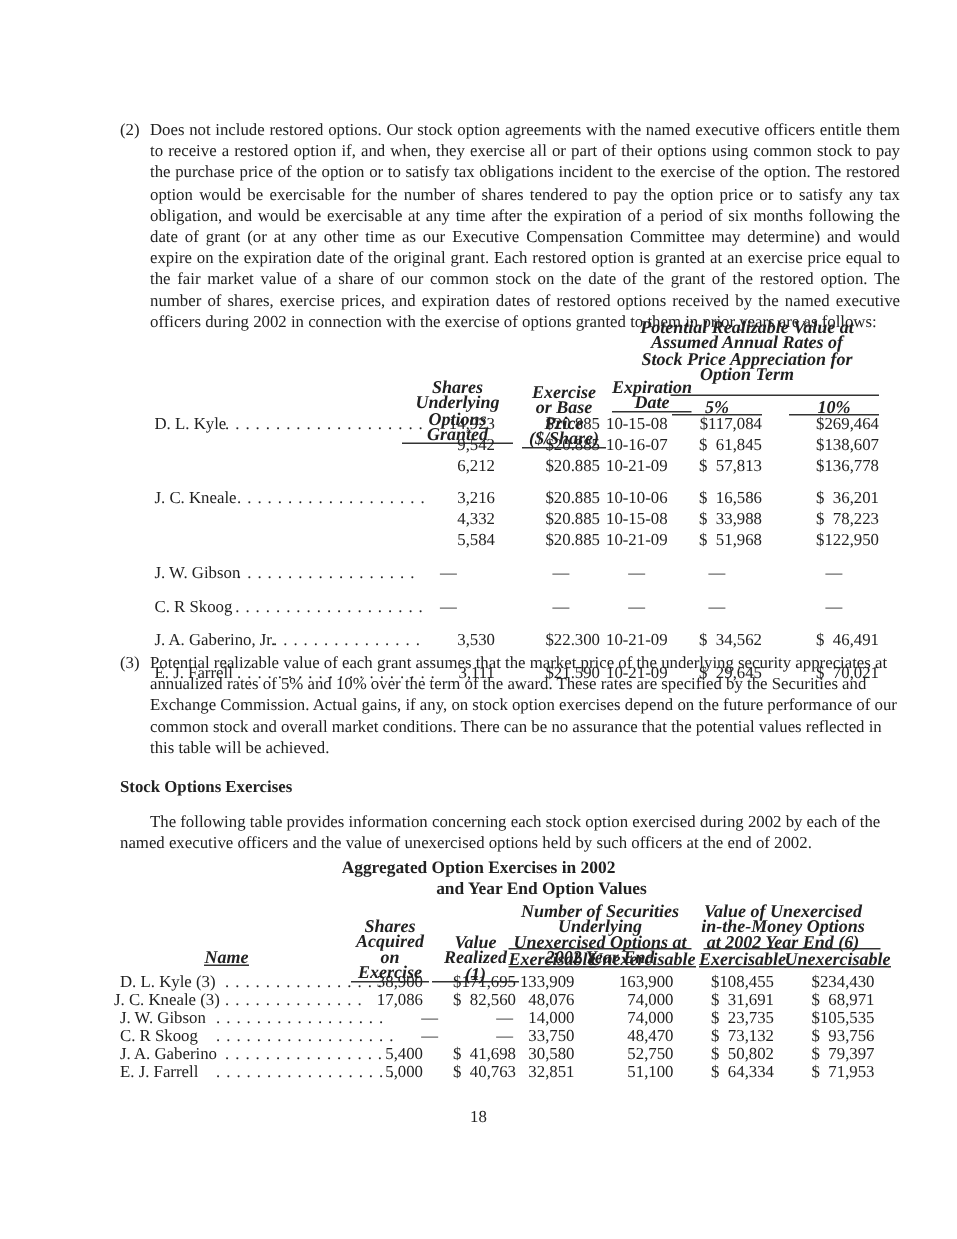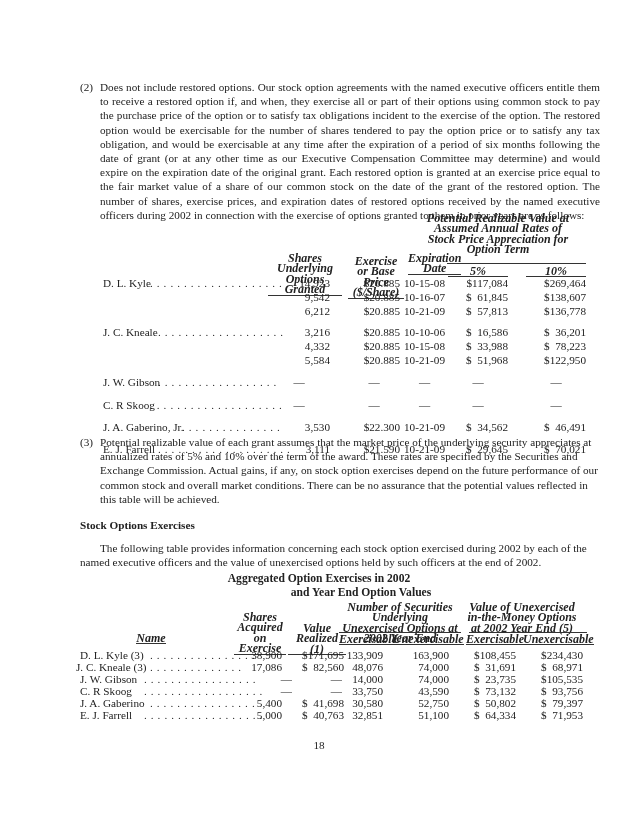--- a/index.html
+++ b/index.html
@@ -166,21 +166,21 @@
     <span class="uline" style="display:inline-block;">Shares Acquired on Exercise</span>
   </div>
   <div class="hdr" style="left:288px; top:623px; width:58px;">
     <span class="uline" style="display:inline-block;">Value Realized (1)</span>
   </div>
   <div class="hdr" style="left:336px; top:602px; width:128px;">
     <div style="padding:0 6px;">Number of Securities Underlying Unexercised Options at 2002 Year End</div>
   </div>
   <div class="abs uline" style="left:339px; top:632px; width:122px;"></div>
   <div class="hdr" style="left:452px; top:602px; width:140px;">
-    <div style="padding:0 14px;">Value of Unexercised in-the-Money Options at 2002 Year End (5)</div>
+    <div style="padding:0 14px;">Value of Unexercised in-the-Money Options at 2002 Year End (6)</div>
   </div>
   <div class="abs uline" style="left:469px; top:632px; width:118px;"></div>
 
   <div class="hdr" style="left:339px; top:634px; width:50px;">
     <span class="uline" style="display:inline-block;">Exercisable</span>
   </div>
   <div class="hdr" style="left:393px; top:634px; width:68px;">
     <span class="uline" style="display:inline-block;">Unexercisable</span>
   </div>
   <div class="hdr" style="left:466px; top:634px; width:54px;">
@@ -220,21 +220,21 @@
         <span class="cell r" style="left:393px;width:56px">74,000</span>
         <span class="cell r" style="left:466px;width:50px">$  23,735</span>
         <span class="cell r" style="left:523px;width:60px">$105,535</span>
       </div>
       <div class="row" style="top: 684px;">
         <span class="name" style="left:80px">C. R Skoog</span>
         <span class="dots" style="left:144px">. . . . . . . . . . . . . . . . . .</span>
         <span class="cell r" style="left: 244px; width: 48px;">—</span>
         <span class="cell r" style="left: 286px; width: 56px;">—</span>
         <span class="cell r" style="left:339px;width:44px">33,750</span>
-        <span class="cell r" style="left:393px;width:56px">43,590</span>
+        <span class="cell r" style="left:393px;width:56px">48,470</span>
         <span class="cell r" style="left:466px;width:50px">$  73,132</span>
         <span class="cell r" style="left:523px;width:60px">$  93,756</span>
       </div>
       <div class="row" style="top: 696px;">
         <span class="name" style="left:80px">J. A. Gaberino</span>
         <span class="dots" style="left:150px">. . . . . . . . . . . . . . . .</span>
         <span class="cell r" style="left:234px;width:48px">5,400</span>
         <span class="cell r" style="left:286px;width:58px">$  41,698</span>
         <span class="cell r" style="left:339px;width:44px">30,580</span>
         <span class="cell r" style="left:393px;width:56px">52,750</span>

